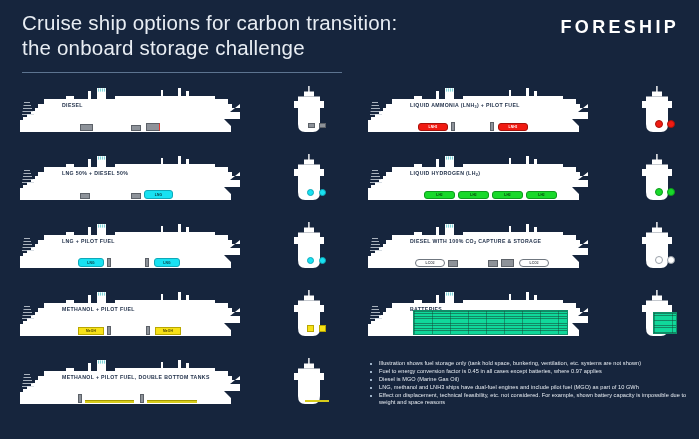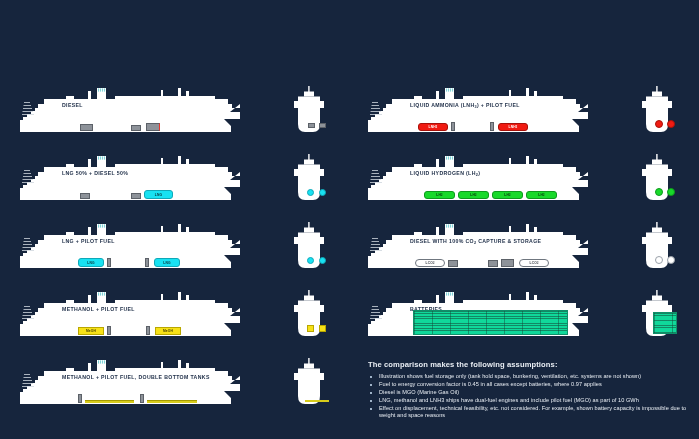--- a/index.html
+++ b/index.html
@@ -155,20 +155,26 @@
     left: 2px; top: 3px;
     width: 2px; height: 2px;
     background: #9fb3c8;
   }
 </style>
 </head>
 <body>
 
 <div id="page">
 
+  <div id="header">
+    <div id="page-title">Cruise ship options for carbon transition:
+the onboard storage challenge</div>
+    <div id="brand-logo">FORESHIP</div>
+    <div id="header-rule"></div>
+  </div>
 
   <div class="column" id="col-left">
       <div class="ship-row" style="height: 68px;">
         <div class="profile-wrap" style="width: 224px; height: 48px;">
           <svg width="224" height="48" viewBox="0 0 224 48" style="position: absolute; left: 0px; top: 0px;">
             <path d="M2,46 L2,34 L5,34 L5,31 L9,31 L9,28 L13,28 L13,25 L17,25 L17,22 L20,22 L20,18 L26,18 L26,13 L48,13 L48,10 L56,10 L56,13 L70,13 L70,5 L73,5 L73,13 L79,13 L79,2 L88,2 L88,13 L97,13 L97,10 L143,10 L143,4 L145,4 L145,10 L160,10 L160,2 L163,2 L163,10 L168,10 L168,5 L171,5 L171,10 L197,10 L197,13 L210,13 L210,18 L214,18 L214,22 L222,22 L222,18 L212,26 L222,26 L222,33 L206,33 L213,40 L213,46 Z" fill="#ffffff"></path>
             <g>
               <rect x="80" y="2.4" width="1.1" height="3.2" fill="#7fd4d9"></rect>
               <rect x="82" y="2.4" width="1.1" height="3.2" fill="#7fd4d9"></rect>
               <rect x="84" y="2.4" width="1.1" height="3.2" fill="#7fd4d9"></rect>
@@ -463,21 +469,20 @@
             <rect x="20.2" y="0" width="1.4" height="6" fill="#ffffff"></rect>
             <rect x="16" y="5.5" width="10" height="5" fill="#ffffff"></rect>
             <path d="M10,10.5 L32,10.5 L32,15 L36,15 L36,22 L32,22 L32,38 Q32,46 25,46 L17,46 Q10,46 10,38 L10,22 L6,22 L6,15 L10,15 Z" fill="#ffffff"></path>
           </svg>
           <div class="xs-mark xs-batt batt-grid" style="left: 17px; width: 24px; height: 22px; top: 22px;"></div>
         </div>
       </div>
     </div>
 
   <div id="assumptions">
-    <div id="assumptions-title">The comparison makes the following assumptions:</div>
     <div id="assumptions-list">
         <div class="assumption-item">Illustration shows fuel storage only (tank hold space, bunkering, ventilation, etc. systems are not shown)</div>
         <div class="assumption-item">Fuel to energy conversion factor is 0.45 in all cases except batteries, where 0.97 applies</div>
         <div class="assumption-item">Diesel is MGO (Marine Gas Oil)</div>
         <div class="assumption-item">LNG, methanol and LNH3 ships have dual-fuel engines and include pilot fuel (MGO) as part of 10 GWh</div>
         <div class="assumption-item">Effect on displacement, technical feasibility, etc. not considered. For example, shown battery capacity is impossible due to weight and space reasons</div>
       </div>
   </div>
 
 </div>

